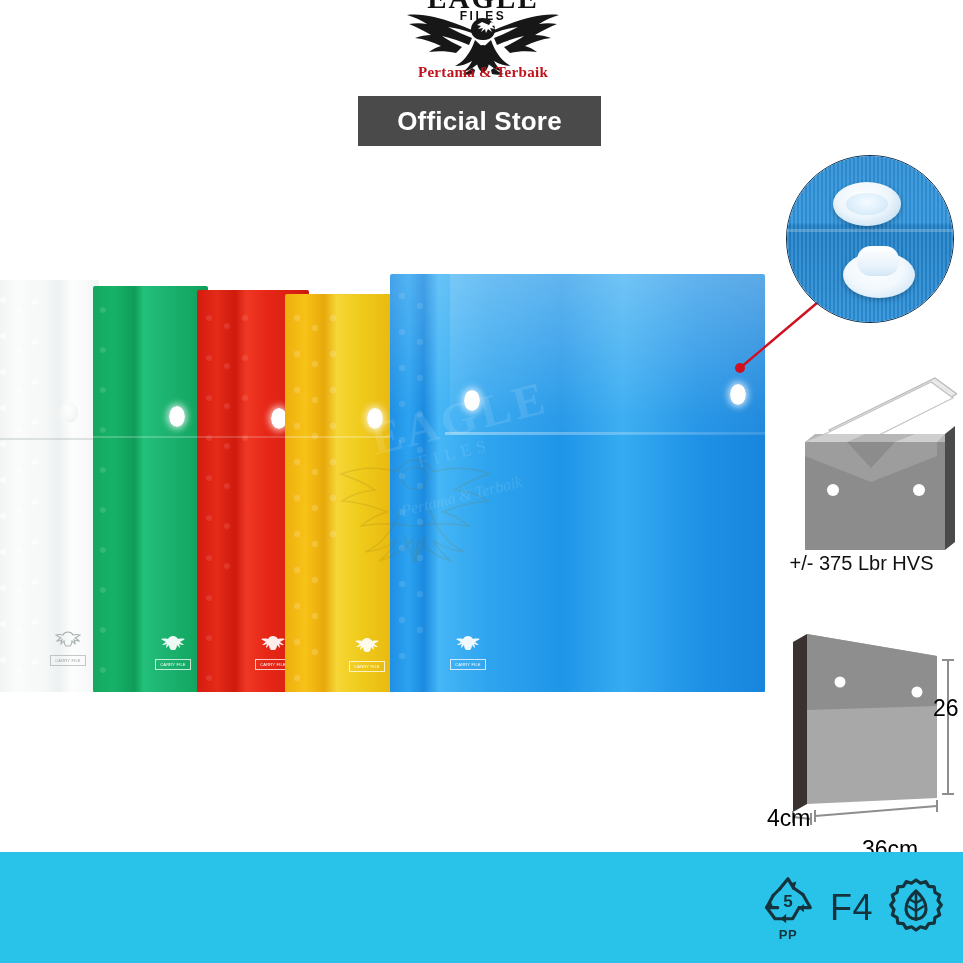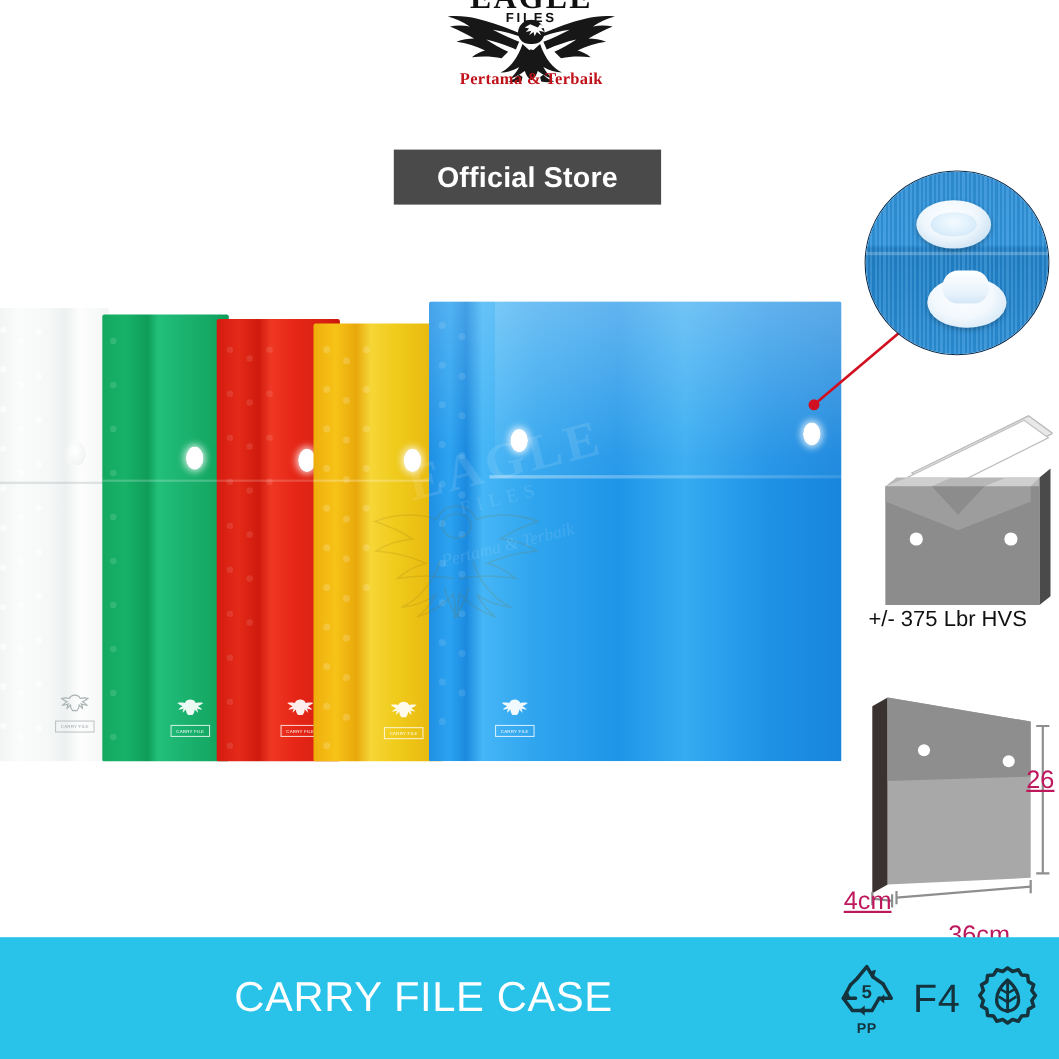--- a/index.html
+++ b/index.html
@@ -28,21 +28,21 @@
     margin-top:-2px;
   }
   .eagle-svg{position:absolute;left:-1px;top:6px;}
   .brand-tagline{
     position:absolute;left:0;right:0;top:78px;text-align:center;
     font-family:"Liberation Serif", serif;font-weight:bold;
     font-size:15px;color:#c0121a;letter-spacing:.3px;
   }
   .official-store{
     position:absolute;left:358px;top:96px;width:243px;height:50px;
-    background:#4a4a4a;display:flex;align-items:center;justify-content:center;margin-top:40px;
+    background:#4a4a4a;display:flex;align-items:center;justify-content:center;
   }
   .official-store span{
     color:#ffffff;font-size:26px;font-weight:bold;letter-spacing:.2px;
   }
 
   
   .products{position:absolute;left:0;top:262px;width:775px;height:430px;}
   .folder{position:absolute;bottom:0;}
   .f-spine{position:absolute;left:0;top:0;bottom:0;width:100%;border-radius:2px 2px 1px 1px;}
   .dots{position:absolute;left:0;top:0;bottom:0;width:100%;opacity:.55;}
@@ -122,21 +122,21 @@
     background:linear-gradient(180deg,#ffffff 0%,#e7f2fb 70%,#d3e6f5 100%);}
   .pointer{position:absolute;left:735px;top:275px;width:115px;height:100px;overflow:visible;}
 
   .cap-group{position:absolute;left:785px;top:372px;width:172px;height:205px;}
   .cap-label{
     position:absolute;left:760px;top:552px;width:203px;text-align:center;
     font-size:20px;color:#111;letter-spacing:0px;white-space:nowrap;
   }
 
   .dim-group{position:absolute;left:785px;top:620px;width:175px;height:215px;}
-  .dim-txt{position:absolute;font-size:23px;color:#be185d;text-decoration:underline;}
+  .dim-txt{position:absolute;font-size:23px;color:#000000;}
   .dim-h{left:933px;top:695px;}
   .dim-w{left:862px;top:836px;}
   .dim-d{left:767px;top:805px;}
 
   
   .footer{
     position:absolute;left:0;top:852px;width:963px;height:111px;background:#29c3ea;
   }
   .footer-title{
     position:absolute;left:0;top:0;width:770px;height:111px;
@@ -451,21 +451,20 @@
       <line x1="8" y1="197" x2="26" y2="199"></line>
       <line x1="8" y1="191" x2="8" y2="203"></line>
       <line x1="26" y1="193" x2="26" y2="205"></line>
     </g>
   </svg>
   <div class="dim-txt dim-h">26</div>
   <div class="dim-txt dim-w">36cm</div>
   <div class="dim-txt dim-d">4cm</div>
 
   <div class="footer">
-    <div class="footer-title">CARRY FILE CASE</div>
     <div class="footer-icons">
 
       <div class="recycle">
         <svg viewBox="0 0 56 56" width="56" height="52">
           <g fill="none" stroke="#14333d" stroke-width="3.4" stroke-linejoin="round" stroke-linecap="round">
             <path d="M19 14 L28 3 L34 13"></path>
             <path d="M30 8 L37 6 L35 13" fill="#14333d" stroke="none"></path>
             <path d="M44 20 L52 34 L40 34"></path>
             <path d="M45 30 L40 35 L45 39" fill="#14333d" stroke="none"></path>
             <path d="M17 34 L5 34 L12 21"></path>

